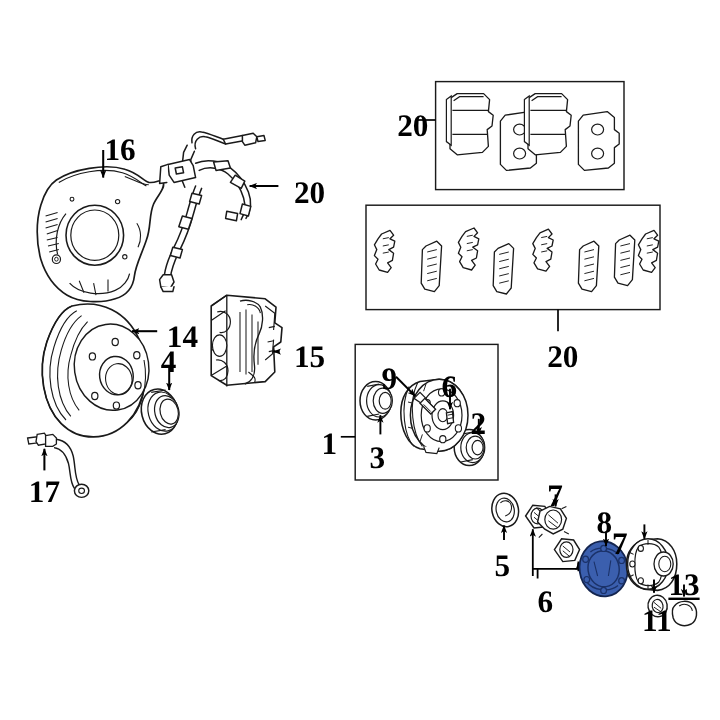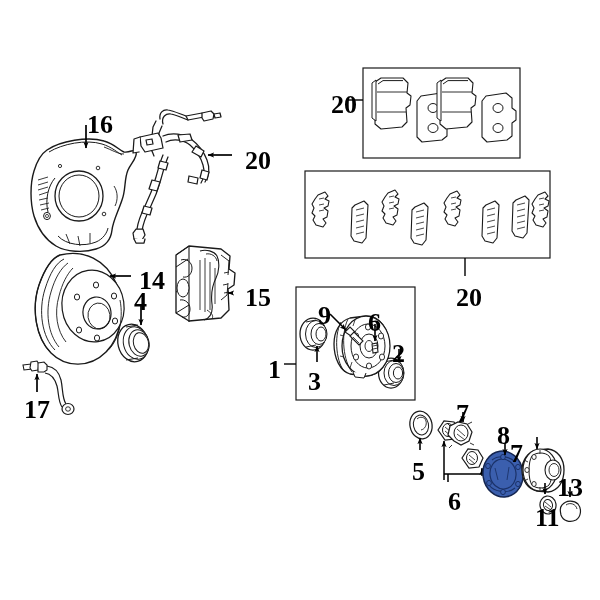--- a/index.html
+++ b/index.html
@@ -328,21 +328,21 @@
   <div class="lbl" style="left: 308px; top: 369px;">3</div>
   <div class="lbl" style="left: 134px; top: 289px;">4</div>
   <div class="lbl" style="left: 412px; top: 459px;">5</div>
   <div class="lbl" style="left: 448px; top: 489px;">6</div>
   <div class="lbl" style="left: 456px; top: 401px;">7</div>
   <div class="lbl" style="left: 497px; top: 423px;">8</div>
   <div class="lbl" style="left: 318px; top: 303px;">9</div>
   <div class="lbl" style="left: 368px; top: 310px;">6</div>
   <div class="lbl" style="left: 535px; top: 463px; margin-top: 42px;">11</div>
   <div class="lbl" style="left: 510px; top: 441px;">7</div>
-  <div class="lbl" style="left: 557px; top: 475px;">13</div>
+  <div class="lbl" style="left: 557px; top: 475px; text-decoration: underline;">13</div>
   <div class="lbl" style="left: 139px; top: 268px;">14</div>
   <div class="lbl" style="left: 245px; top: 285px;">15</div>
   <div class="lbl" style="left: 87px; top: 112px;">16</div>
   <div class="lbl" style="left: 24px; top: 397px; font-family: Liberation Serif, serif;">17</div>
   <div class="lbl" style="left: 245px; top: 148px;">20</div>
   <div class="lbl" style="left: 331px; top: 92px;">20</div>
   <div class="lbl" style="left: 456px; top: 285px;">20</div>
 
 </div>
 

